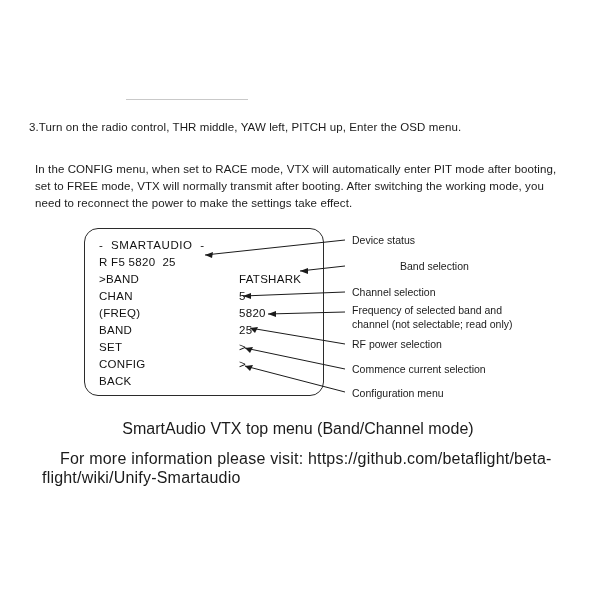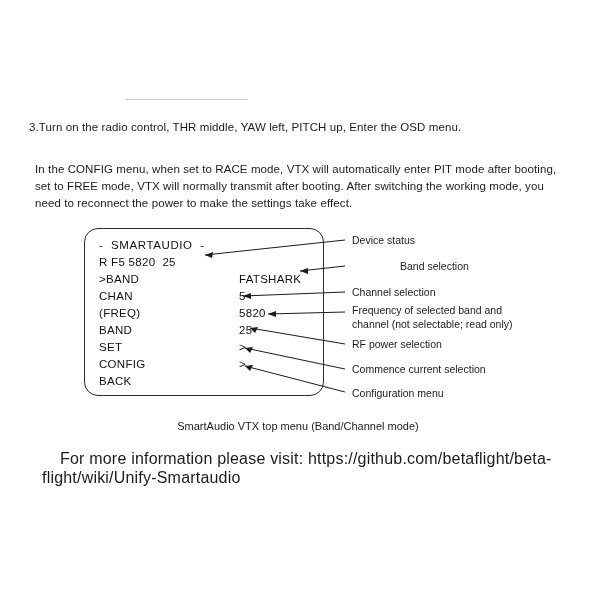--- a/index.html
+++ b/index.html
@@ -101,21 +101,21 @@
     color: #1b1b1b;
   }
 
   
   .caption {
     position: absolute;
     left: 0;
     top: 420px;
     width: 596px;
     text-align: center;
-    font-size: 11px;
+    font-size: 16px;
     color: #1b1b1b;
   }
 
   
   .footer {
     position: absolute;
     left: 60px;
     top: 449px;
     width: 500px;
     font-size: 16px;

